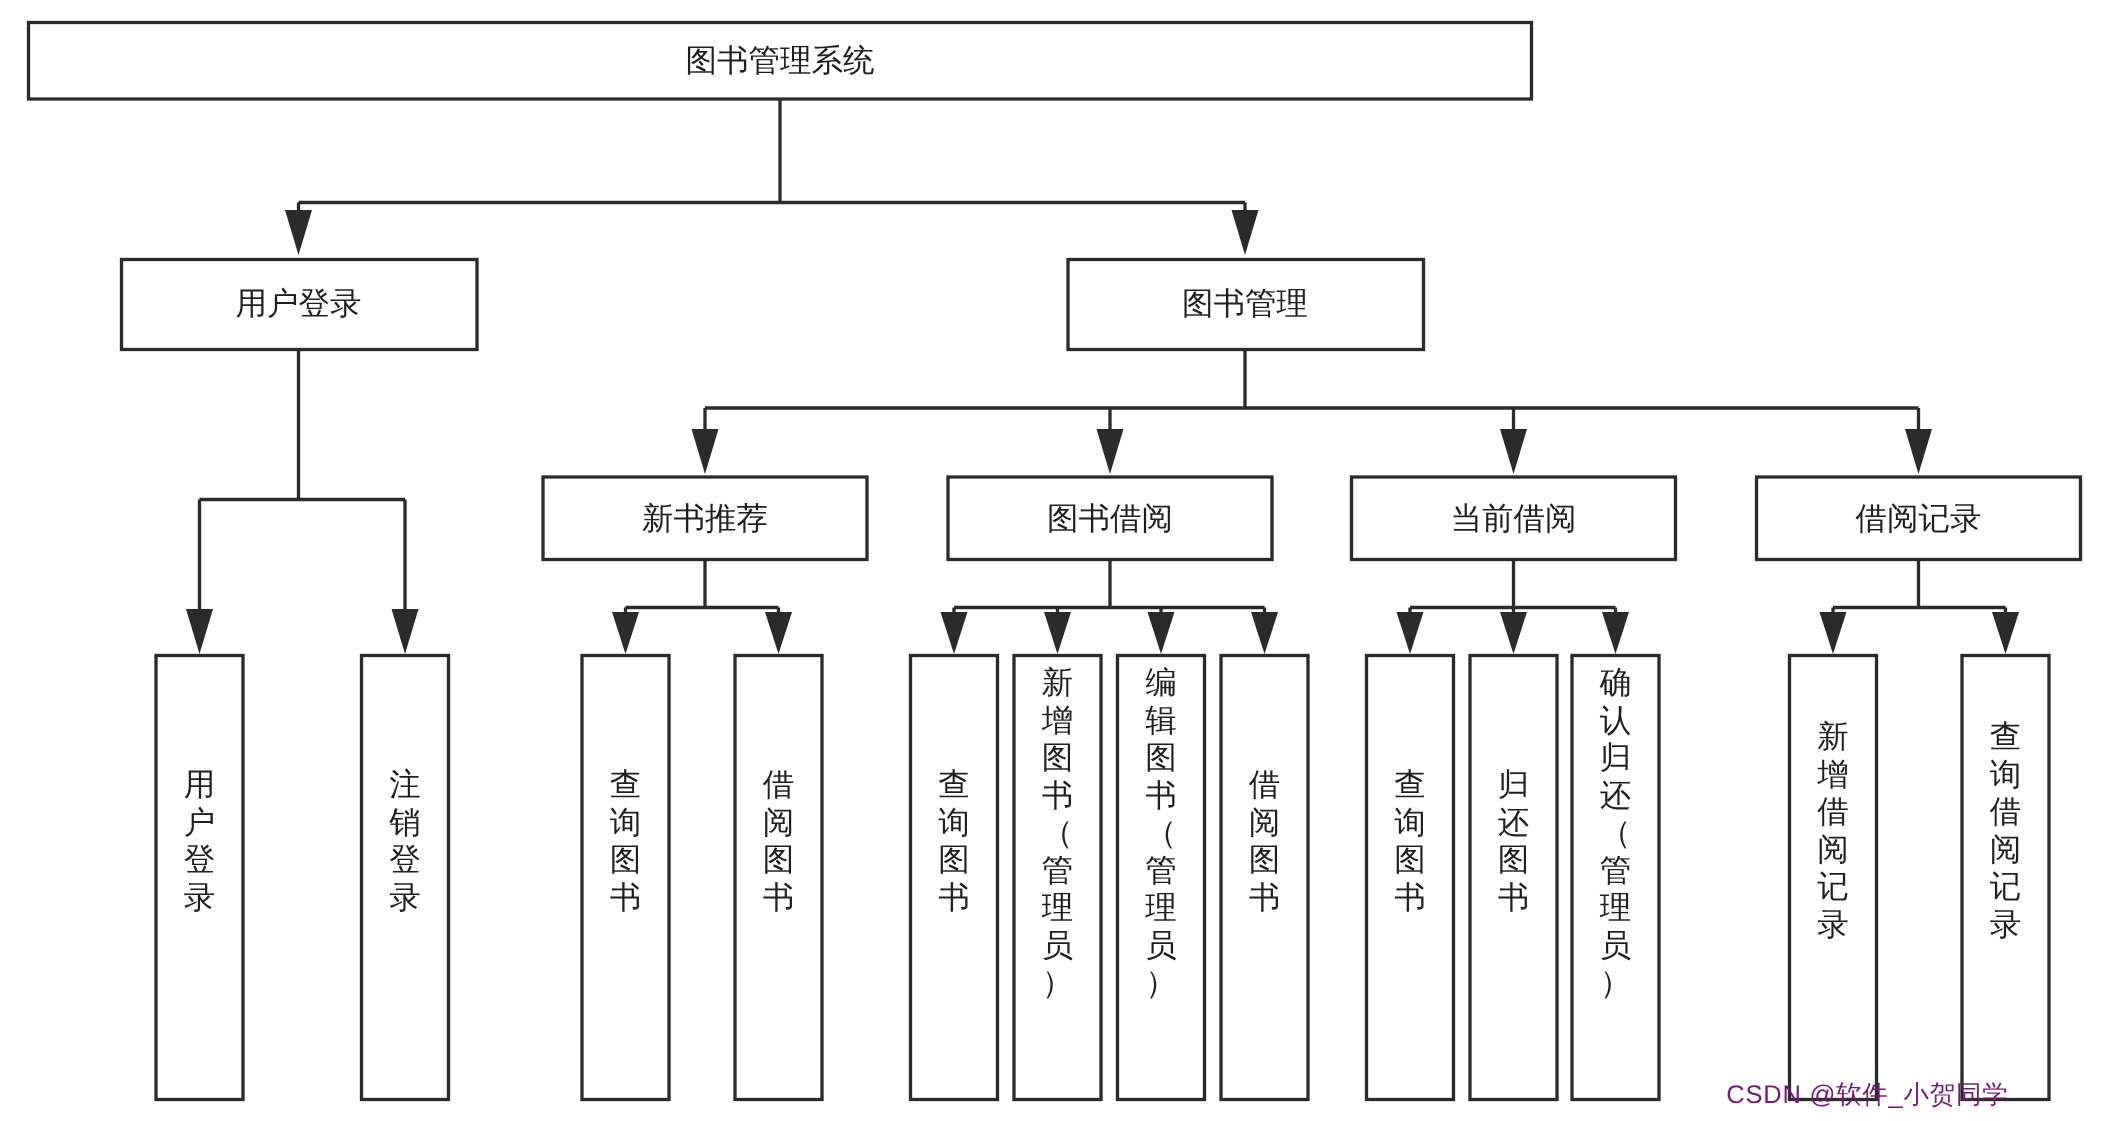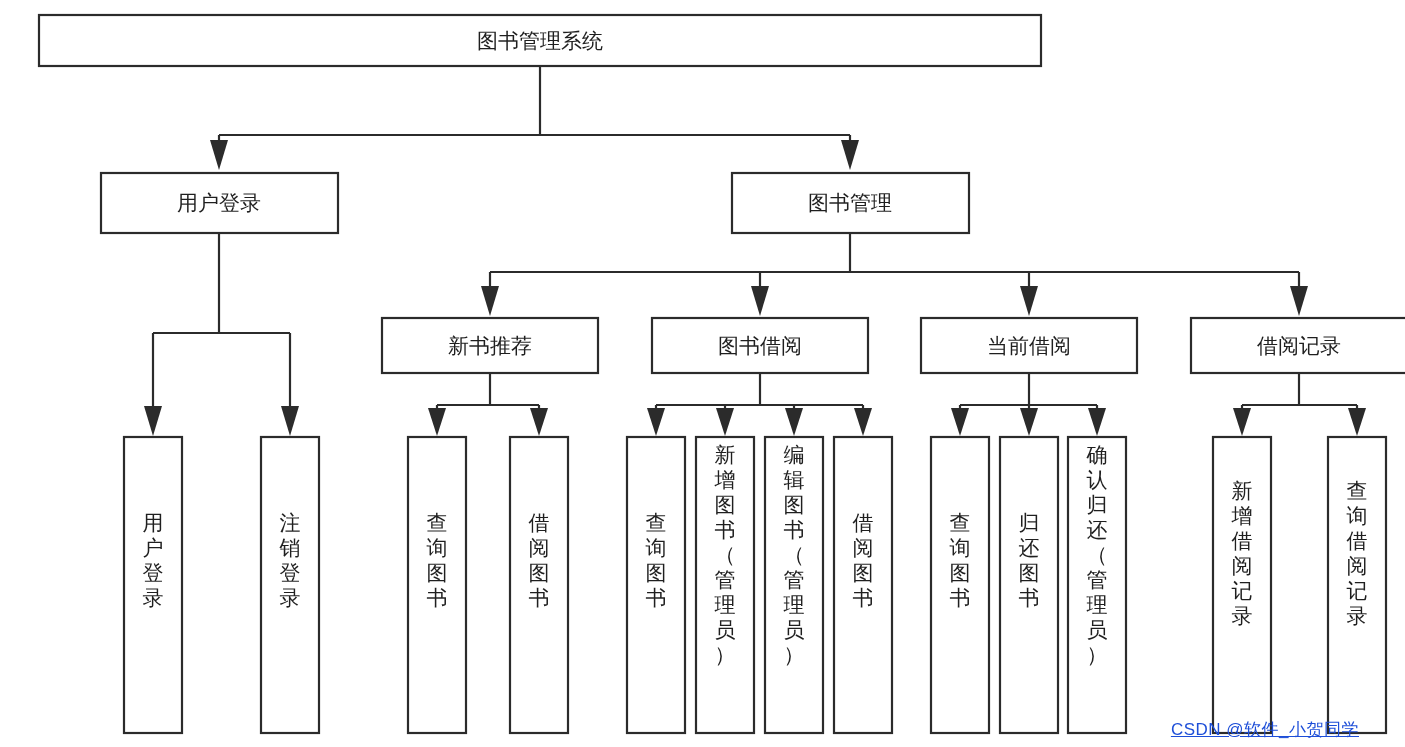--- a/index.html
+++ b/index.html
@@ -12,21 +12,20 @@
     height: 747px;
     font-family: "Liberation Sans", "DejaVu Sans", sans-serif;
     overflow: hidden;
     position: relative;
   }
   #diagram-root {
     position: relative;
     width: 1347px;
     height: 747px;
     background: #ffffff;
-    margin-left: 20px;
   }
   svg.flow {
     position: absolute;
     left: 0;
     top: 0;
     width: 1405px;
     height: 747px;
     display: block;
   }
   .box-rect {
@@ -56,24 +55,23 @@
     font-size: 21px;
     fill: #1f1f1f;
     text-anchor: middle;
   }
   .watermark {
     position: absolute;
     right: 8px;
     bottom: 6px;
     font-family: "Liberation Sans", "DejaVu Sans", sans-serif;
     font-size: 17px;
-    color: #1d4ed8;
+    color: #701a75;
     white-space: nowrap;
     letter-spacing: 0.5px;
-    text-decoration: underline;
   }
 </style>
 </head>
 <body>
 
 <div id="diagram-root">
 
   <svg class="flow" viewBox="0 0 1405 747" xmlns="http://www.w3.org/2000/svg">
 
     <g>

